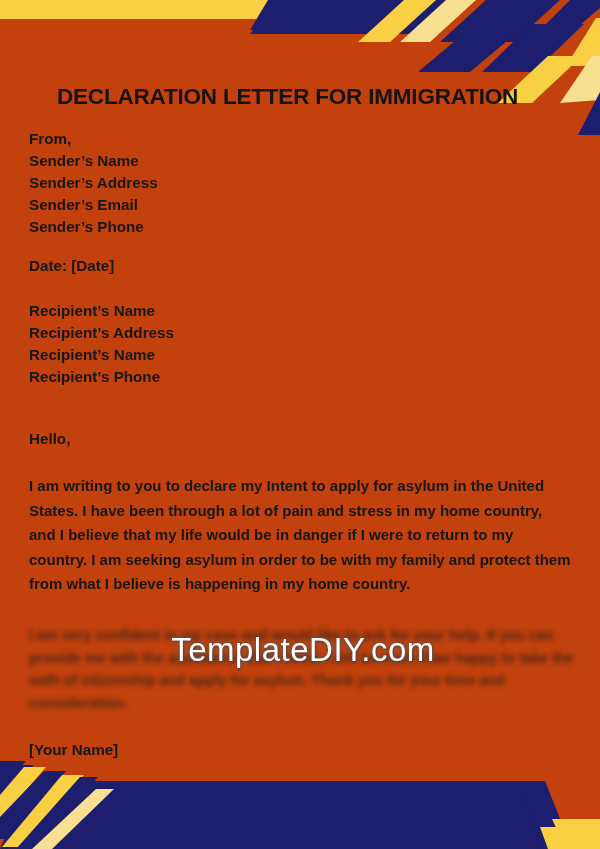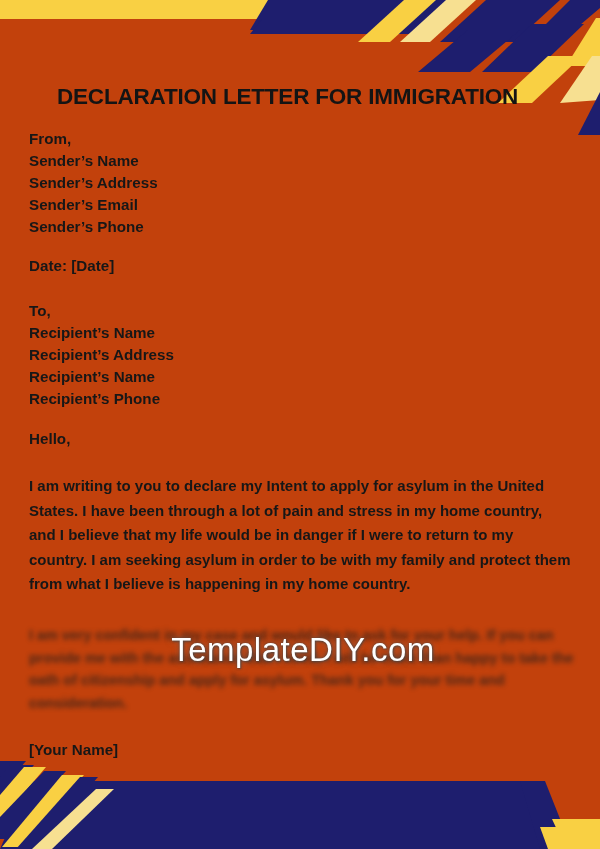--- a/index.html
+++ b/index.html
@@ -163,21 +163,20 @@
       <span class="line">From,</span>
       <span class="line">Sender’s Name</span>
       <span class="line">Sender’s Address</span>
       <span class="line">Sender’s Email</span>
       <span class="line">Sender’s Phone</span>
     </div>
 
     <div class="block" id="date-block">Date: [Date]</div>
 
     <div class="block" id="recipient-block">
-      <span class="line">To,</span>
       <span class="line">Recipient’s Name</span>
       <span class="line">Recipient’s Address</span>
       <span class="line">Recipient’s Name</span>
       <span class="line">Recipient’s Phone</span>
     </div>
 
     <div class="block" id="salutation">Hello,</div>
 
     <div id="body-paragraph">I am writing to you to declare my Intent to apply for asylum in the United States. I have been through a lot of pain and stress in my home country, and I believe that my life would be in danger if I were to return to my country. I am seeking asylum in order to be with my family and protect them from what I believe is happening in my home country.</div>
 

